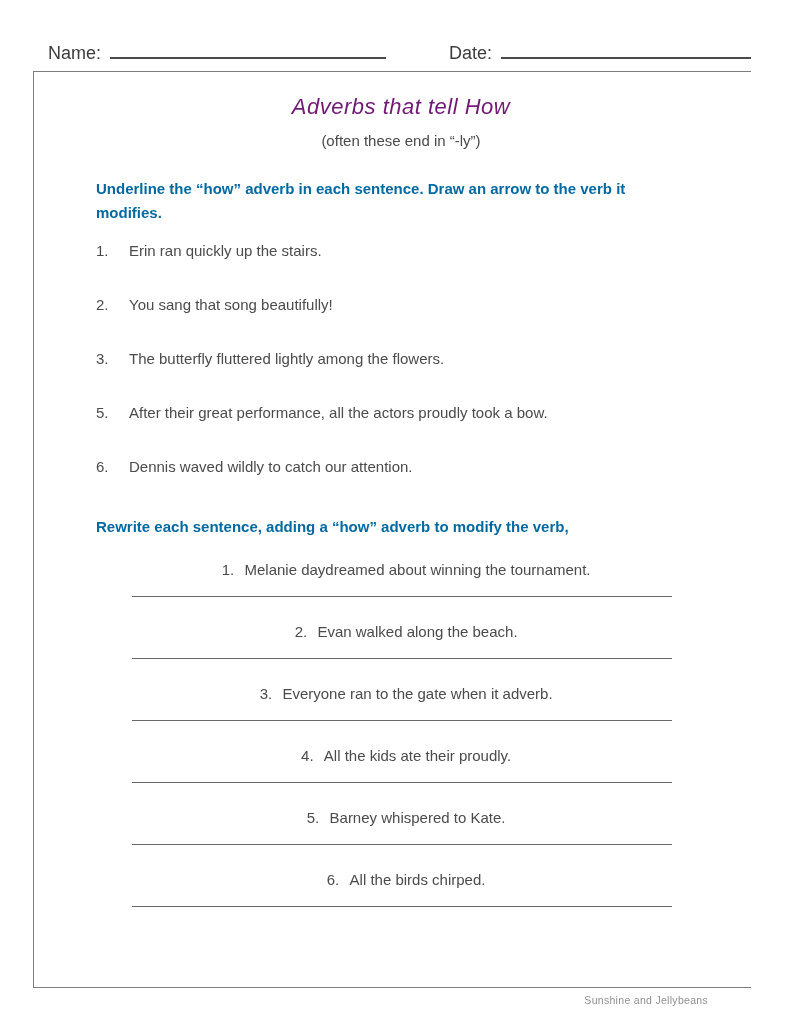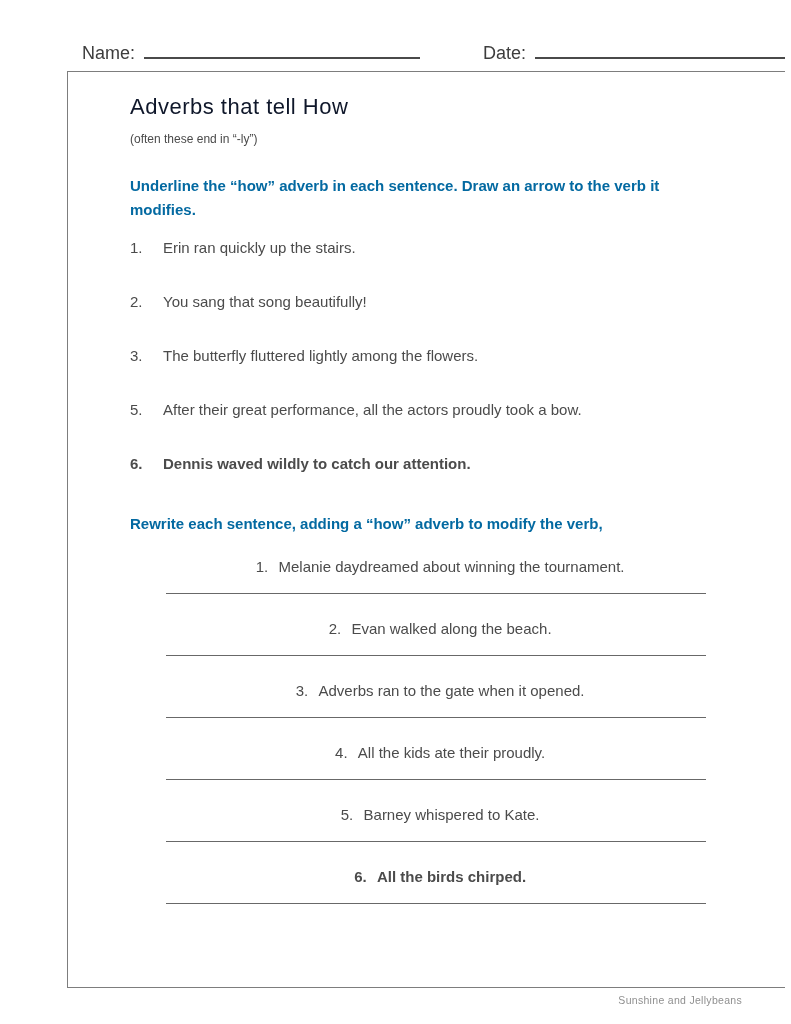--- a/index.html
+++ b/index.html
@@ -8,21 +8,20 @@
     background: #ffffff;
   }
   .page {
     position: relative;
     width: 751px;
     height: 1024px;
     background: #ffffff;
     font-family: "Liberation Sans", sans-serif;
     color: #474747;
     overflow: hidden;
-    margin-left: 34px;
   }
 
   
   .field {
     position: absolute;
     top: 42px;
     font-size: 18px;
     color: #3d3d3d;
     white-space: nowrap;
   }
@@ -44,28 +43,31 @@
     left: 33px;
     top: 71px;
     width: 722px;
     height: 917px;
     box-sizing: border-box;
     border: 1.5px solid #7d7d7d;
     padding: 0 48px 0 62px;
   }
   .title {
     margin: 22px 0 0 0;
+    text-align: center;
     font-size: 22px;
     font-weight: normal;
     letter-spacing: 0.5px;
-    color: #0f172a;
+    color: #701a75;
+    font-style: italic;
   }
   .subtitle {
     margin-top: 12px;
-    font-size: 12px;
+    text-align: center;
+    font-size: 15px;
     color: #4a4a4a;
   }
   .instructions {
     margin: 28px 0 0 0;
     max-width: 588px;
     font-size: 15px;
     font-weight: bold;
     line-height: 1.6;
     color: #0369a1;
   }
@@ -77,21 +79,21 @@
   
   .exercise-list {
     margin-top: 15px;
   }
   .exercise-list .item {
     line-height: 21px;
     font-size: 15px;
     color: #4b4b4b;
     margin-bottom: 33px;
   }
-  .exercise-list .item:last-child { margin-bottom: 0; font-weight: bold; }
+  .exercise-list .item:last-child { margin-bottom: 0; }
   .exercise-list .num {
     display: inline-block;
     width: 33px;
   }
   .exercise-list.rewrite { margin-top: 20px; text-align: center; }
   .exercise-list.rewrite .item { margin-bottom: 24px; }
   .answer-line {
     margin-left: 36px;
     margin-top: 16px;
     width: 540px;
@@ -135,21 +137,21 @@
         <div class="item"><span class="num">2.</span><span>You sang that song beautifully!</span></div>
         <div class="item"><span class="num">3.</span><span>The butterfly fluttered lightly among the flowers.</span></div>
         <div class="item"><span class="num">5.</span><span>After their great performance, all the actors proudly took a bow.</span></div>
         <div class="item"><span class="num">6.</span><span>Dennis waved wildly to catch our attention.</span></div>
       </div>
 
     <p class="instructions second">Rewrite each sentence, adding a “how” adverb to modify the verb,</p>
     <div class="exercise-list rewrite">
         <div class="item"><span class="num">1.</span><span>Melanie daydreamed about winning the tournament.</span><div class="answer-line"></div></div>
         <div class="item"><span class="num">2.</span><span>Evan walked along the beach.</span><div class="answer-line"></div></div>
-        <div class="item"><span class="num">3.</span><span>Adverbs ran to the gate when it opened.</span><div class="answer-line"></div></div>
+        <div class="item"><span class="num">3.</span><span>Everyone ran to the gate when it adverb.</span><div class="answer-line"></div></div>
         <div class="item"><span class="num">4.</span><span>All the kids ate their proudly.</span><div class="answer-line"></div></div>
         <div class="item"><span class="num">5.</span><span>Barney whispered to Kate.</span><div class="answer-line"></div></div>
         <div class="item"><span class="num">6.</span><span>All the birds chirped.</span><div class="answer-line"></div></div>
       </div>
 
   </div>
 
   <div class="footer">Sunshine and Jellybeans</div>
 
 </div>

